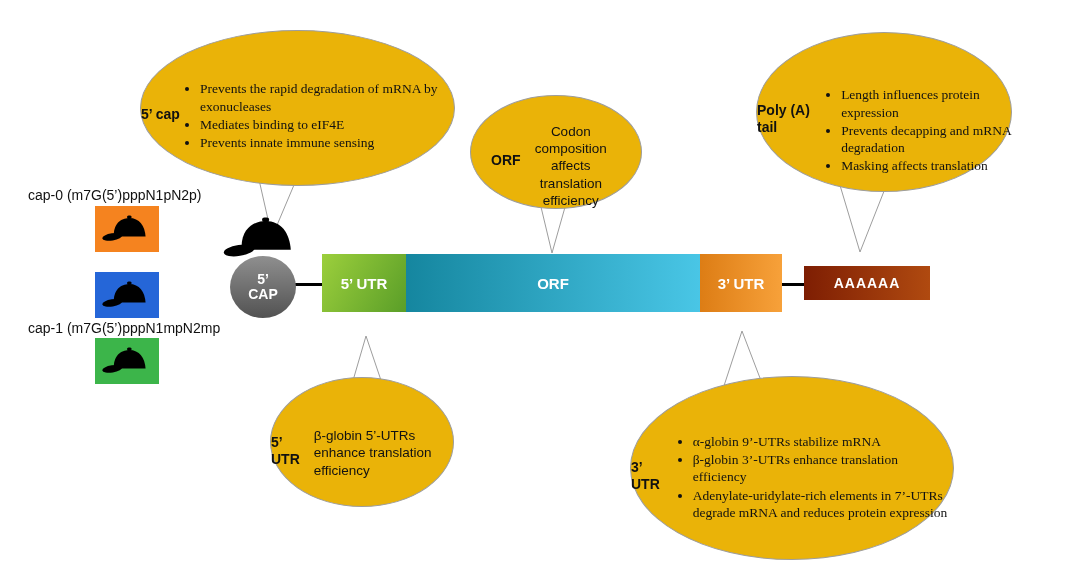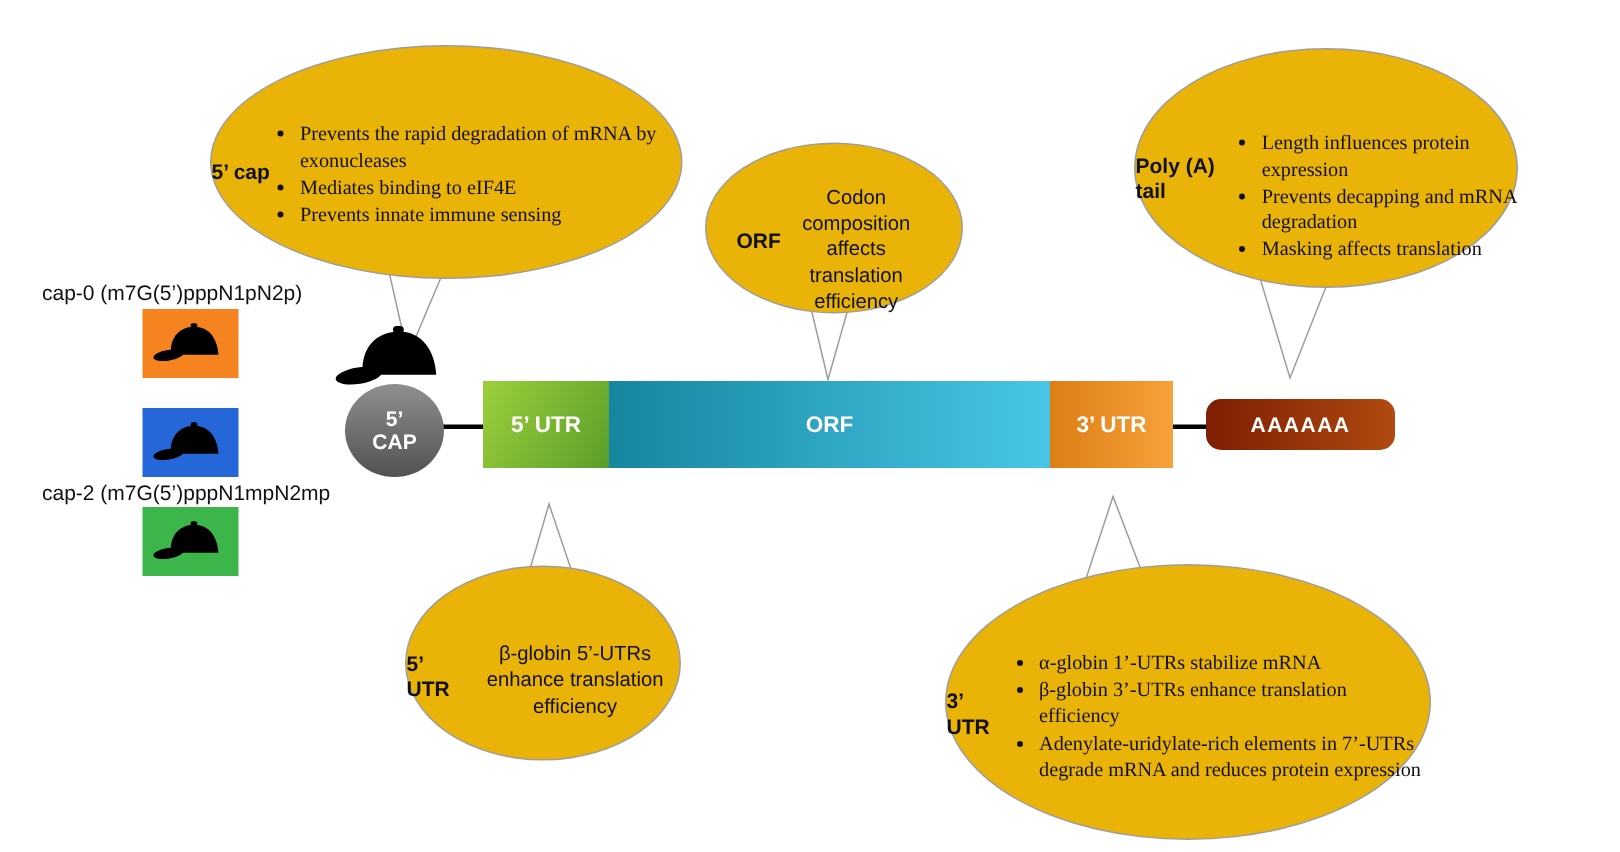--- a/index.html
+++ b/index.html
@@ -14,35 +14,35 @@
   .b-text{font-size:13.5px;line-height:1.28;margin-top:12px;}
   .bubble ul{margin:3px 0 0;padding-left:20px;font-size:13.5px;line-height:1.28;font-family:Liberation Serif, serif;}
   .bubble li{margin:1px 0;}
 
   #bubble-cap5{left:140px;top:30px;width:315px;height:156px;padding-top:13px;}
   #bubble-cap5 ul{width:250px;}
   #bubble-orf{left:470px;top:95px;width:172px;height:114px;padding:16px 20px 0;text-align:center;}
   #bubble-polya{left:756px;top:32px;width:256px;height:160px;padding-top:14px;justify-content:flex-end;}
   #bubble-polya ul{width:204px;margin-top:23px;}
   #bubble-utr5{left:270px;top:377px;width:184px;height:130px;padding-top:18px;}
-  #bubble-utr5 .b-text{width:142px;text-align:center;margin-top:4px;}
+  #bubble-utr5 .b-text{width:142px;text-align:left;margin-top:4px;}
   #bubble-utr3{left:630px;top:376px;width:324px;height:184px;padding-top:15px;}
   #bubble-utr3 ul{width:272px;}
 
   
   .box{position:absolute;display:flex;align-items:center;justify-content:center;
        color:#fff;font-weight:bold;z-index:3;}
   #box-utr5{left:322px;top:254px;width:84px;height:58px;font-size:15px;
             background:linear-gradient(120deg,#9ccf3c,#5a9e28);}
   #box-orf{left:406px;top:254px;width:294px;height:58px;font-size:15px;
            background:linear-gradient(90deg,#15869f,#49c6e6);}
   #box-utr3{left:700px;top:254px;width:82px;height:58px;font-size:15px;
             background:linear-gradient(90deg,#dd7d15,#f7a13a);}
   #box-polya{left:804px;top:266px;width:126px;height:34px;font-size:14px;letter-spacing:1px;
-             background:linear-gradient(90deg,#7e1e03,#b04a10);border-radius:10px;}
+             background:linear-gradient(90deg,#7e1e03,#b04a10);}
   #cap-ellipse{position:absolute;left:230px;top:256px;width:66px;height:62px;border-radius:50%;
                background:linear-gradient(180deg,#8f8f8f,#525252);display:flex;flex-direction:column;
                align-items:center;justify-content:center;color:#fff;font-weight:bold;font-size:14px;
                line-height:1.1;z-index:3;text-align:center;}
   .connector{position:absolute;height:3px;background:#000;z-index:2;}
   #line-cap-utr{left:292px;top:283px;width:34px;}
   #line-utr3-polya{left:780px;top:283px;width:26px;}
 
   
   #main-cap{position:absolute;left:219px;top:215px;width:86px;height:48px;z-index:4;}
@@ -100,38 +100,38 @@
   </div>
 
   <div class="bubble" id="bubble-utr5">
     <div class="b-title">5’ UTR</div>
     <div class="b-text">β-globin 5’-UTRs enhance translation efficiency</div>
   </div>
 
   <div class="bubble" id="bubble-utr3">
     <div class="b-title">3’ UTR</div>
     <ul>
-      <li>α-globin 1’-UTRs stabilize mRNA</li>
+      <li>α-globin 9’-UTRs stabilize mRNA</li>
       <li>β-globin 3’-UTRs enhance translation efficiency</li>
       <li>Adenylate-uridylate-rich elements in 7’-UTRs degrade mRNA and reduces protein expression</li>
     </ul>
   </div>
 
   <div class="cap-label" id="lab0">cap-0 (m7G(5’)pppN1pN2p)</div>
   <div class="cap-square" id="sq0" style="background-color: rgb(245, 131, 31);">
     <svg viewBox="0 0 64 40">
         <use href="#capicon"></use>
       </svg>
   </div>
   <div class="cap-square" id="sq1" style="background-color: rgb(37, 102, 216);">
     <svg viewBox="0 0 64 40">
         <use href="#capicon"></use>
       </svg>
   </div>
-  <div class="cap-label" id="lab2">cap-2 (m7G(5’)pppN1mpN2mp</div>
+  <div class="cap-label" id="lab2">cap-1 (m7G(5’)pppN1mpN2mp</div>
   <div class="cap-square" id="sq2" style="background-color: rgb(60, 181, 74);">
     <svg viewBox="0 0 64 40">
         <use href="#capicon"></use>
       </svg>
   </div>
 
   <svg id="main-cap" viewBox="0 0 64 40">
       <use href="#capicon"></use>
     </svg>
   <div id="cap-ellipse">

